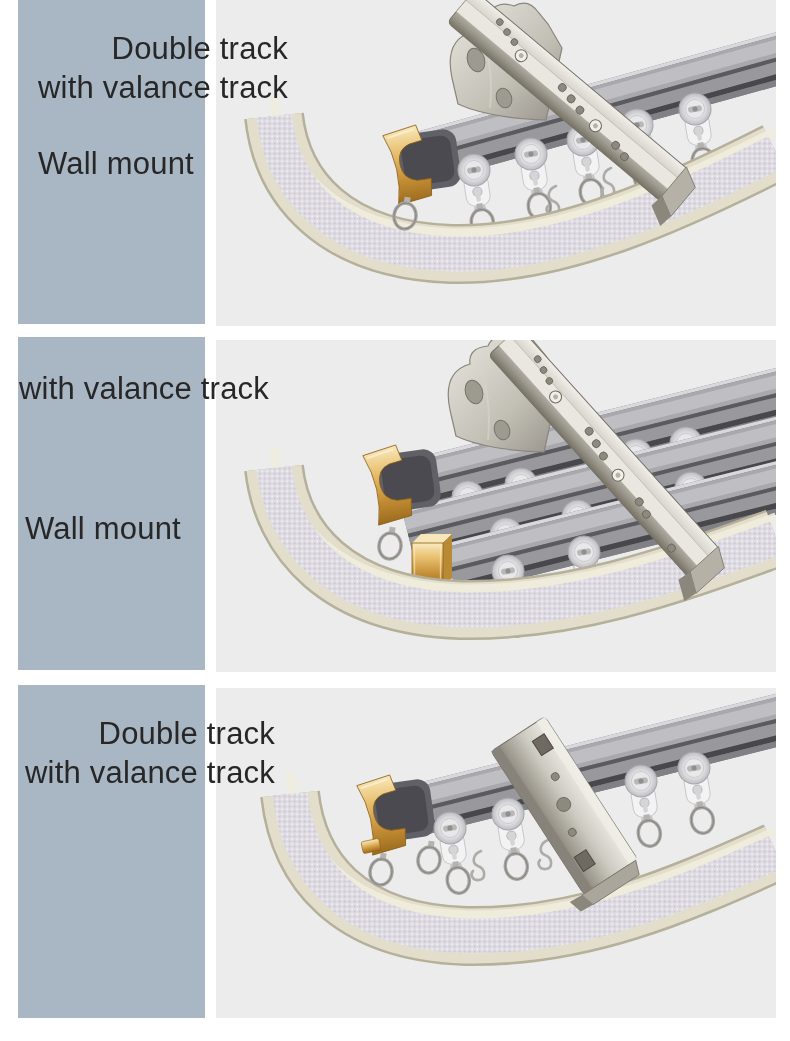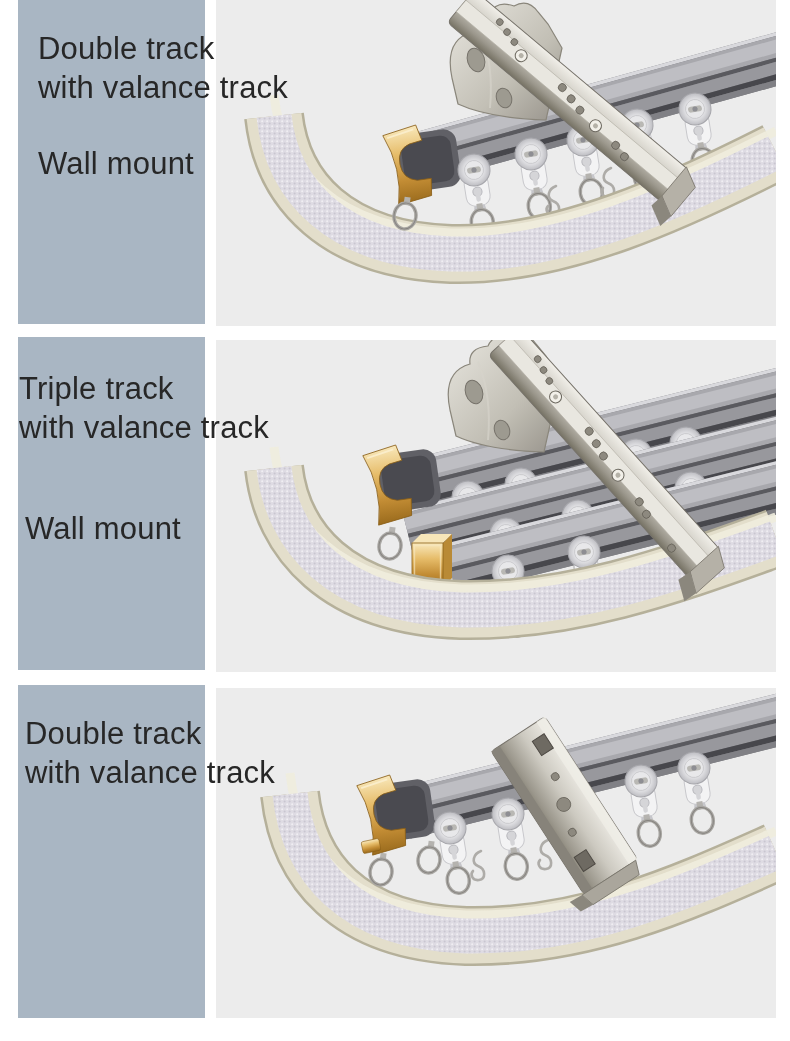--- a/index.html
+++ b/index.html
@@ -9,21 +9,21 @@
   #panel-1{top:0;height:324px}
   #panel-2{top:337px;height:333px}
   #panel-3{top:685px;height:333px}
   .photo{position:absolute;left:216px;width:560px;background:#ececec;z-index:1;}
   #photo-1{top:0;height:326px}
   #photo-2{top:340px;height:332px}
   #photo-3{top:688px;height:330px}
   .photo svg{display:block}
   .lbl{position:absolute;z-index:3;color:#272727;font-size:31px;line-height:39px;
        white-space:nowrap;letter-spacing:.2px;}
-  .lbl div{white-space:nowrap;}
+  .lbl div{white-space:nowrap;text-align:right;}
   #lbl-1{left:38px;top:29px}   #mount-1{left:38px;top:144px}
   #lbl-2{left:19px;top:369px}  #mount-2{left:25px;top:509px}
   #lbl-3{left:25px;top:714px}  #mount-3{left:18px;top:859px}
 </style>
 </head>
 <body>
 
 <div class="page">
 
   <svg width="0" height="0" style="position:absolute" aria-hidden="true">
@@ -116,21 +116,20 @@
   <div class="panel" id="panel-2"></div>
   <div class="panel" id="panel-3"></div>
 
   <div class="lbl" id="lbl-1">
     <div>Double track</div>
     <div>with valance track</div>
   </div>
   <div class="lbl" id="mount-1">Wall mount</div>
 
   <div class="lbl" id="lbl-2">
-    <div>Triple track</div>
     <div>with valance track</div>
   </div>
   <div class="lbl" id="mount-2">Wall mount</div>
 
   <div class="lbl" id="lbl-3">
     <div>Double track</div>
     <div>with valance track</div>
   </div>
 
   <div class="photo" id="photo-1">

